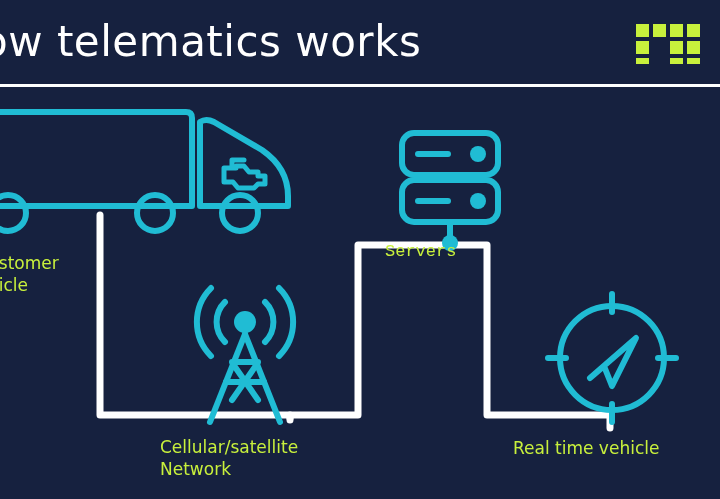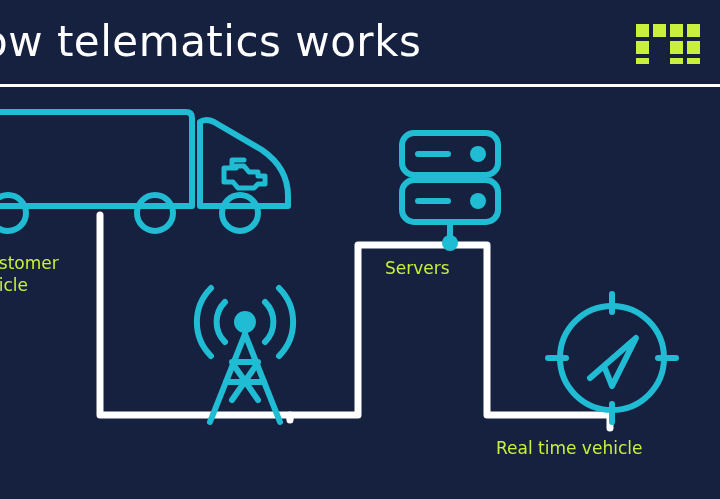--- a/index.html
+++ b/index.html
@@ -60,22 +60,22 @@
   .lbl {
     position: absolute;
     color: #c8f03c;
     font-size: 17px;
     line-height: 22px;
     font-family: "DejaVu Sans", sans-serif;
     white-space: nowrap;
   }
   #lbl-customer { left: -12px; top: 252px; }
   #lbl-network  { left: 160px; top: 436px; }
-  #lbl-servers  { left: 385px; top: 257px; }
-  #lbl-tracking { left: 496px; top: 437px; }
+  #lbl-servers  { left: 385px; top: 241px; font-family: Liberation Mono, monospace; }
+  #lbl-tracking { left: 513px; top: 437px; }
 </style>
 </head>
 <body>
 
 <div id="page">
 
   <div id="header">
     <div id="title">ow telematics works</div>
     <svg id="logo" viewBox="0 0 68 42">
       <rect x="2" y="2" width="13" height="13" fill="#c8f03c"></rect>
@@ -153,20 +153,22 @@
       <path d="M 590,378 L 636,338 L 612,386 L 604,366 Z"></path>
     </g>
   </svg>
 
   <div class="lbl" id="lbl-customer">
     <div>ustomer</div>
     <div>hicle</div>
   </div>
 
   <div class="lbl" id="lbl-network">
+    <div>Cellular/satellite</div>
+    <div>Network</div>
   </div>
 
   <div class="lbl" id="lbl-servers">
     <div>Servers</div>
   </div>
 
   <div class="lbl" id="lbl-tracking">
     <div>Real time vehicle</div>
   </div>
 

